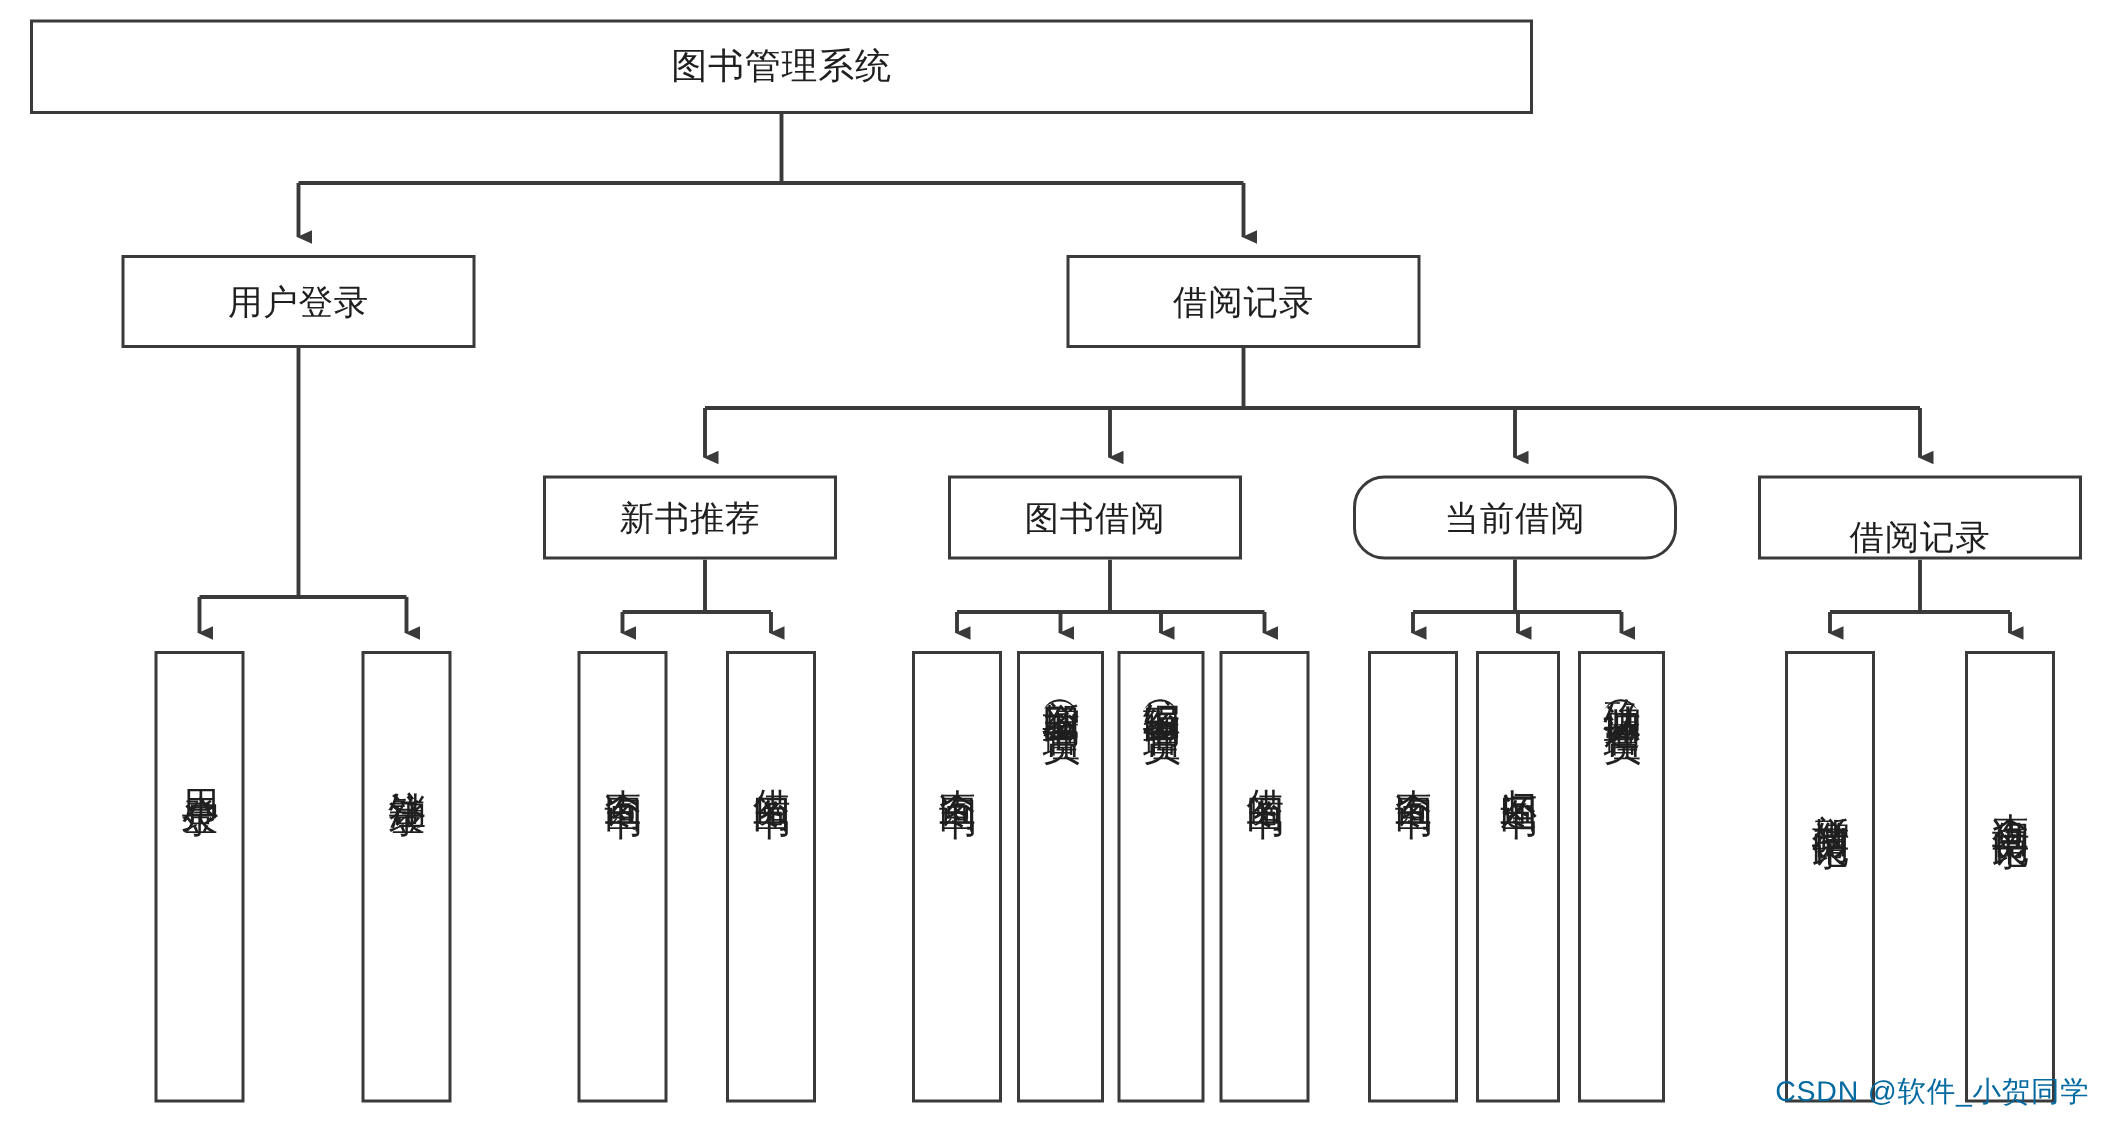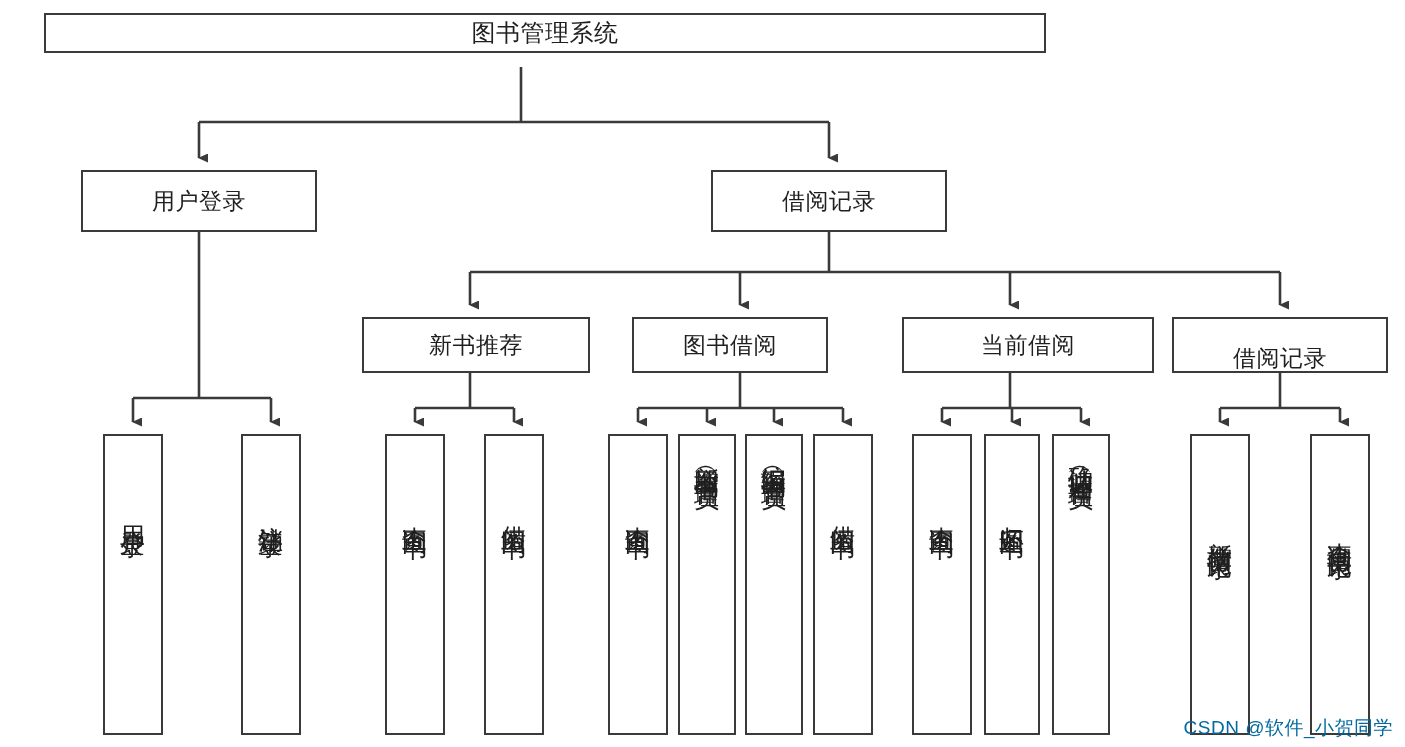--- a/index.html
+++ b/index.html
@@ -117,38 +117,38 @@
       <path d="M1012,408 L1012,422" marker-end="url(#arw)"></path>
       <path d="M1081,408 L1081,422" marker-end="url(#arw)"></path>
 
       <path d="M1280,373 L1280,408"></path>
       <path d="M1220,408 L1340,408"></path>
       <path d="M1220,408 L1220,422" marker-end="url(#arw)"></path>
       <path d="M1340,408 L1340,422" marker-end="url(#arw)"></path>
     </g>
   </svg>
 
-  <div class="node root" style="left:20px; top:13px; width:1002px; height:40px;margin-left:24px;">
+  <div class="node root" style="left:20px; top:13px; width:1002px; height:63px;">
     <span class="label">图书管理系统</span>
   </div>
 
   <div class="node" style="left:81px; top:170px; width:236px; height:62px;">
     <span class="label">用户登录</span>
   </div>
   <div class="node" style="left:711px; top:170px; width:236px; height:62px;">
     <span class="label">借阅记录</span>
   </div>
 
-  <div class="node" style="left:362px; top:317px; width:228px; height:56px;text-align:right;">
+  <div class="node" style="left:362px; top:317px; width:196px; height:56px;text-align:right;">
     <span class="label">新书推荐</span>
   </div>
   <div class="node" style="left:632px; top:317px; width:196px; height:56px;">
     <span class="label">图书借阅</span>
   </div>
-  <div class="node" style="left:902px; top:317px; width:252px; height:56px;">
+  <div class="node" style="left:902px; top:317px; width:216px; height:56px;border-radius:21px;">
     <span class="label">当前借阅</span>
   </div>
   <div class="node" style="left:1172px; top:317px; width:216px; height:56px;align-items:flex-end;">
     <span class="label">借阅记录</span>
   </div>
 
   <div class="node leaf short" style="left:103px; top:434px; width:60px; height:301px;">
     <span class="label">用户登录</span>
   </div>
   <div class="node leaf short" style="left:241px; top:434px; width:60px; height:301px;">

